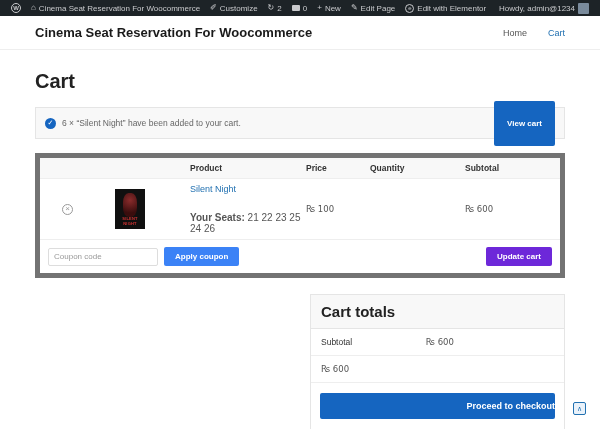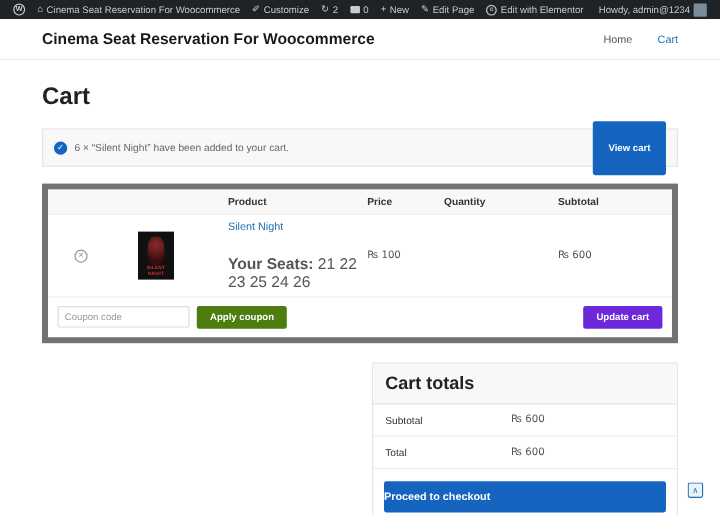--- a/index.html
+++ b/index.html
@@ -41,36 +41,36 @@
   .col-product{flex:1;min-width:0}
   .col-price{width:64px;flex:none}
   .col-qty{width:95px;flex:none}
   .col-sub{width:95px;flex:none}
   .t-row{display:flex;align-items:center;border-top:1px solid #eee;padding:5px 0}
   .remove-ic{width:11px;height:11px;border:1px solid #999;border-radius:50%;color:#999;font-size:8px;line-height:1;display:flex;align-items:center;justify-content:center;margin:0 auto;cursor:pointer}
   .poster{width:30px;height:40px;background:#101010;position:relative;display:flex;flex-direction:column;justify-content:flex-end;overflow:hidden;margin-left:20px;cursor:pointer}
   .poster-fig{position:absolute;top:4px;left:8px;width:14px;height:24px;background:radial-gradient(circle at 50% 30%,#8a2c2c,#3a0d0d 70%);border-radius:40%}
   .poster-txt{position:relative;color:#d63333;font-size:4px;font-weight:bold;text-align:center;padding-bottom:3px;letter-spacing:.2px}
   .prod-link{color:#2271b1;font-size:9px;cursor:pointer}
-  .seats{font-size:13px;color:#555;margin-top:18px}
+  .seats{font-size:10px;color:#555;margin-top:18px}
   .cell-txt{font-size:8.5px;color:#555}
 
-  .coupon-row{display:flex;align-items:flex-start;border-top:1px solid #eee;padding:7px 8px;gap:6px}
+  .coupon-row{display:flex;align-items:center;border-top:1px solid #eee;padding:7px 8px;gap:6px}
   .coupon-input{width:110px;height:18px;border:1px solid #ddd;border-radius:2px;font-size:8px;padding:0 5px;color:#333;font-family:"Liberation Sans",sans-serif}
   .coupon-input::placeholder{color:#999}
-  .apply-btn{background:#4d7c0f;color:#fff;font-size:8px;font-weight:bold;border:none;border-radius:2px;padding:5px 11px;cursor:pointer}
+  .apply-btn{background:#3b82f6;color:#fff;font-size:8px;font-weight:bold;border:none;border-radius:2px;padding:5px 11px;cursor:pointer}
   .update-btn{margin-left:auto;background:#6d28d9;color:#fff;font-size:8px;font-weight:bold;border:none;border-radius:2px;padding:5px 11px;cursor:default}
 
   
   .totals{width:255px;margin:16px 0 0 auto;border:1px solid #e5e5e5;background:#fff}
   .totals-title{font-size:15px;font-weight:bold;color:#222;padding:8px 10px;border-bottom:1px solid #e5e5e5;background:#f8f8f8}
   .totals-row{display:flex;padding:8px 10px;border-bottom:1px solid #eee;font-size:8.5px}
   .totals-row .lbl{width:45%;color:#333}
   .totals-row .val{color:#555}
-  .checkout-btn{display:block;width:calc(100% - 18px);margin:10px 9px;background:#1565c0;color:#fff;font-size:9px;font-weight:bold;border:none;border-radius:2px;padding:8px 0;cursor:pointer;text-align:left}
+  .checkout-btn{display:block;width:calc(100% - 18px);margin:10px 9px;background:#1565c0;color:#fff;font-size:9px;font-weight:bold;border:none;border-radius:2px;padding:8px 0;cursor:pointer;text-align:right}
 
   .scroll-top{position:fixed;right:14px;bottom:14px;width:13px;height:13px;border:1px solid #2271b1;background:#eaf2fa;color:#2271b1;font-size:7px;display:flex;align-items:center;justify-content:center;border-radius:2px;cursor:pointer}
 </style>
 </head>
 <body>
 
 <div class="admin-bar">
   <div class="ab-item">
     <span class="wp-logo">W</span>
   </div>
@@ -161,21 +161,20 @@
     </div>
   </div>
 
   <div class="totals">
     <div class="totals-title">Cart totals</div>
     <div class="totals-row">
       <span class="lbl">Subtotal</span>
       <span class="val money">₨ 600</span>
     </div>
     <div class="totals-row">
-      <span class="lbl">Total</span>
       <span class="val money">₨ 600</span>
     </div>
     <button class="checkout-btn">Proceed to checkout</button>
   </div>
 </div>
 
 <div class="scroll-top">
   <span>∧</span>
 </div>
 

